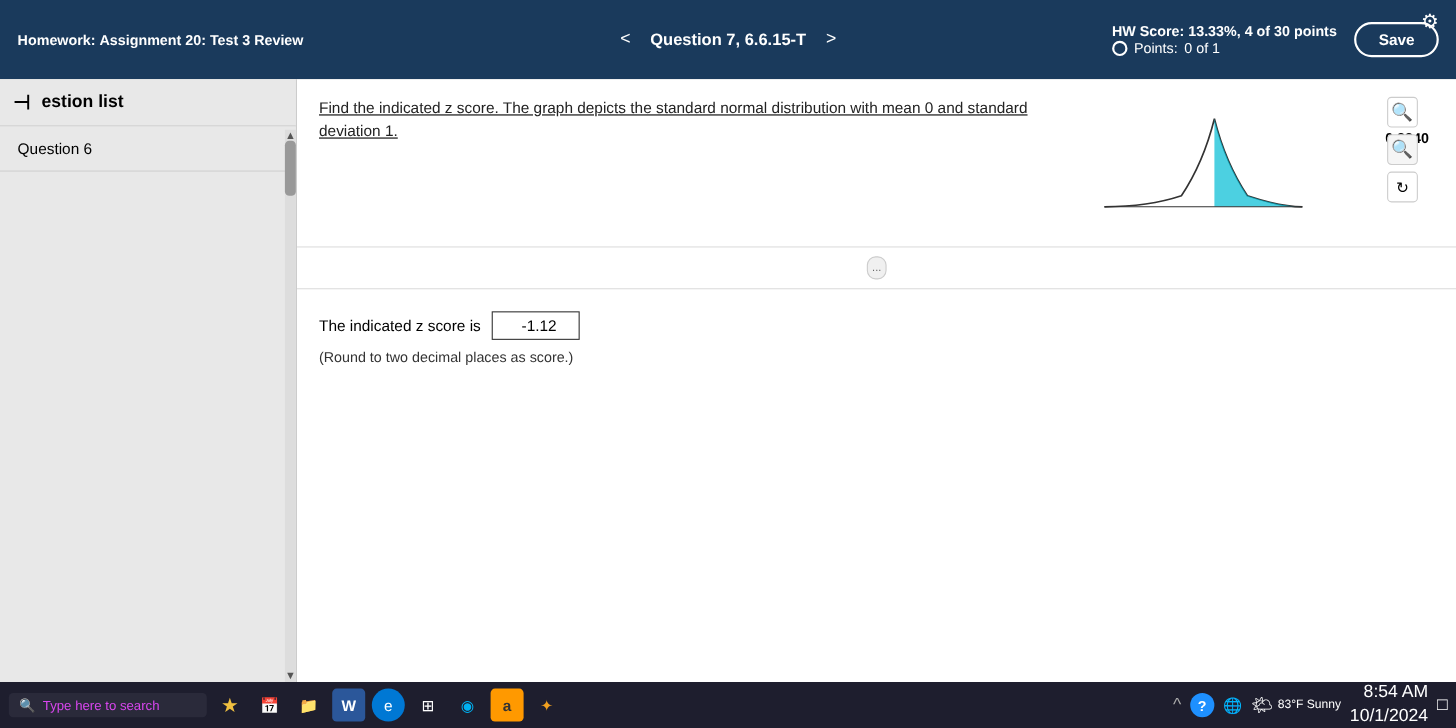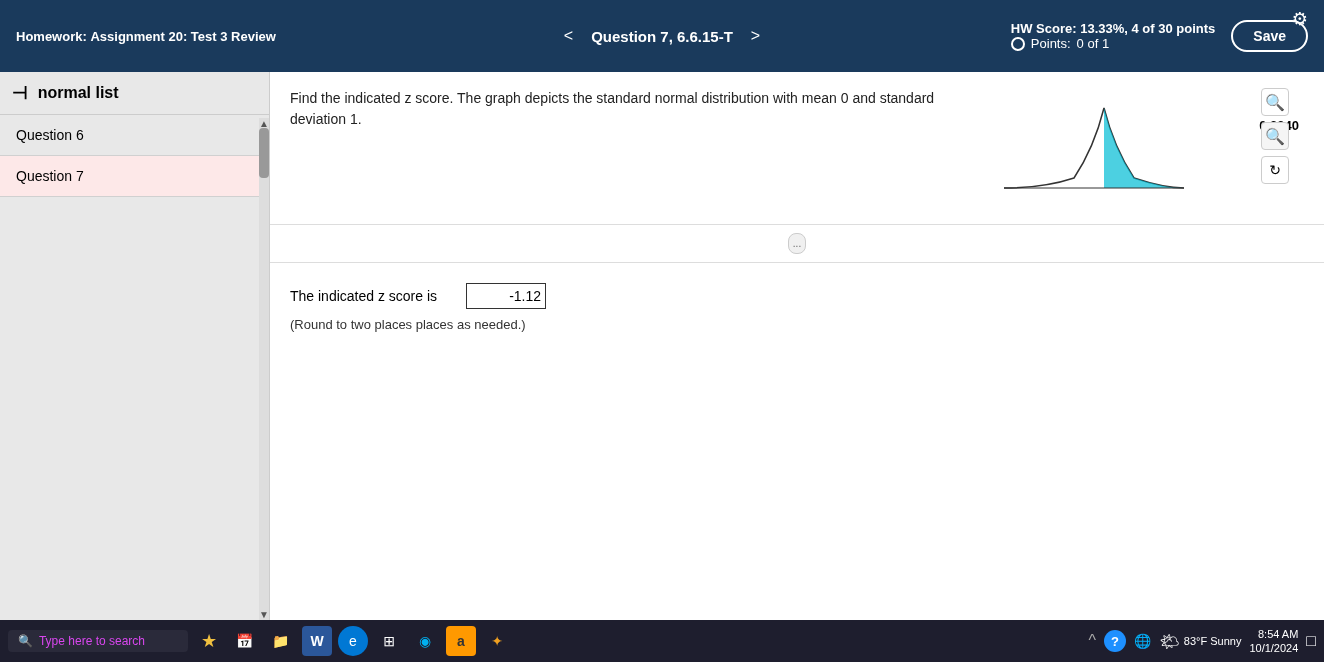--- a/index.html
+++ b/index.html
@@ -142,20 +142,21 @@
       position: relative;
       display: flex;
       flex-direction: column;
     }
     .content-top {
       padding: 16px 20px;
       border-bottom: 1px solid #ddd;
       display: flex;
       justify-content: space-between;
       align-items: flex-start;
+      text-decoration: underline;
     }
     .question-text {
       font-size: 14px;
       color: #222;
       max-width: 700px;
       line-height: 1.5;
     }
     .tool-icon {
       width: 28px;
       height: 28px;
@@ -183,25 +184,24 @@
     }
     .answer-row {
       display: flex;
       align-items: center;
       gap: 10px;
       font-size: 14px;
       margin-bottom: 8px;
     }
     .answer-input {
       border: 1px solid #333;
-      padding: 4px 4px;
+      padding: 4px 20px;
       font-size: 14px;
       width: 80px;
       text-align: right;
-      margin-left: 19px;
     }
     .round-note {
       font-size: 13px;
       color: #333;
     }
 
     
     .bottom-bar {
       background: #f5f5f5;
       border-top: 1px solid #ddd;
@@ -305,21 +305,21 @@
       border-radius: 4px;
     }
     .taskbar-right {
       margin-left: auto;
       display: flex;
       align-items: center;
       gap: 8px;
     }
     .taskbar-time {
       color: white;
-      font-size: 11px;
+      font-size: 16px;
       text-align: right;
       line-height: 1.3;
     }
 
     
     .expand-dots {
       text-align: center;
       padding: 4px;
       font-size: 10px;
       color: #666;
@@ -366,27 +366,24 @@
     <button class="save-btn">Save</button>
     <span class="gear-icon">⚙</span>
   </div>
 </div>
 
 <div class="main-area">
 
   <div class="sidebar" style="position:relative;">
     <div class="sidebar-header">
       <span class="sidebar-collapse-icon">⊣</span>
-      <span>normal list</span>
+      <span>estion list</span>
     </div>
     <div class="question-list-item">
       <span>Question 6</span>
-    </div>
-    <div class="question-list-item active">
-      <span>Question 7</span>
     </div>
 
     <div style="position:absolute; right:0; top:46px; width:10px; height:100%; background:#ddd;">
       <div style="width:10px; height:50px; background:#999; border-radius:4px; margin-top:10px;"></div>
     </div>
 
     <div style="position:absolute; right:0; top:46px; width:10px; display:flex; flex-direction:column; align-items:center;">
       <span style="color:#555; font-size:10px; cursor:pointer;">▲</span>
     </div>
     <div style="position:absolute; right:0; bottom:0; width:10px; display:flex; flex-direction:column; align-items:center;">
@@ -424,21 +421,21 @@
       <div class="expand-dots">...</div>
     </div>
 
     <hr class="divider">
 
     <div class="answer-area">
       <div class="answer-row">
         <span>The indicated z score is</span>
         <input class="answer-input" type="text" value="-1.12" style="">
       </div>
-      <div class="round-note">(Round to two places places as needed.)</div>
+      <div class="round-note">(Round to two decimal places as score.)</div>
     </div>
 
   </div>
 
 </div>
 
 <div class="bottom-bar">
   <span class="help-link">elp me solve this</span>
   <span class="help-link">View an example</span>
   <span class="help-link">Get more help ▲</span>

